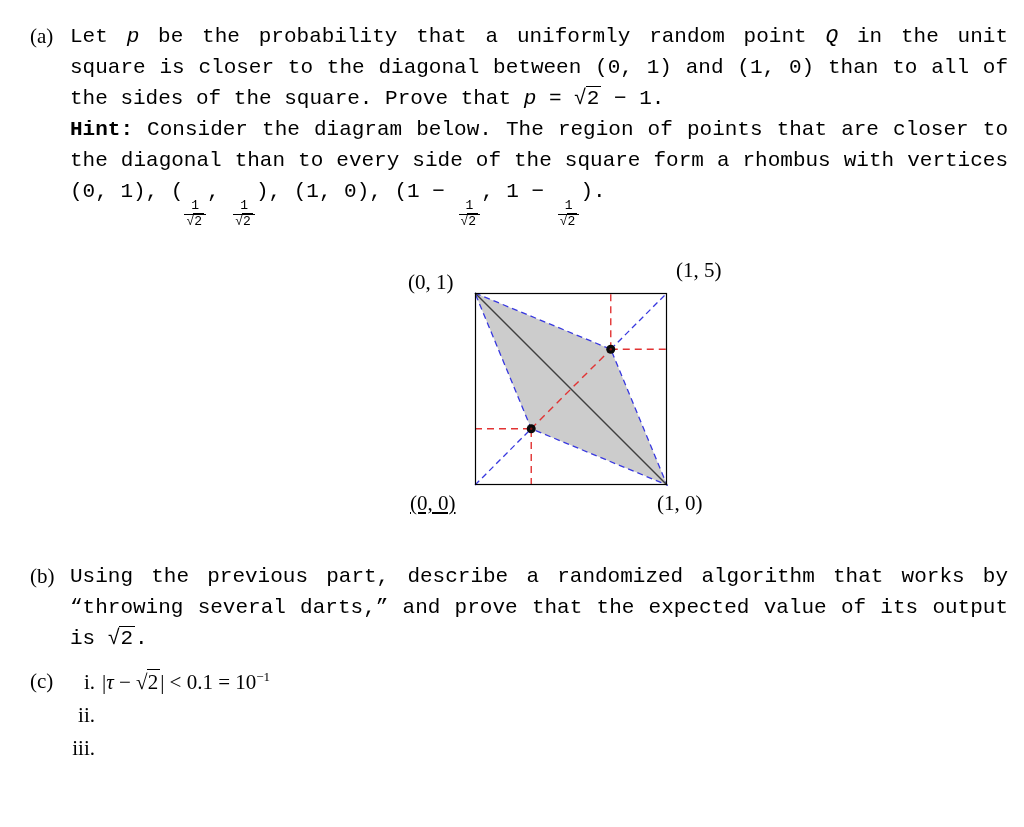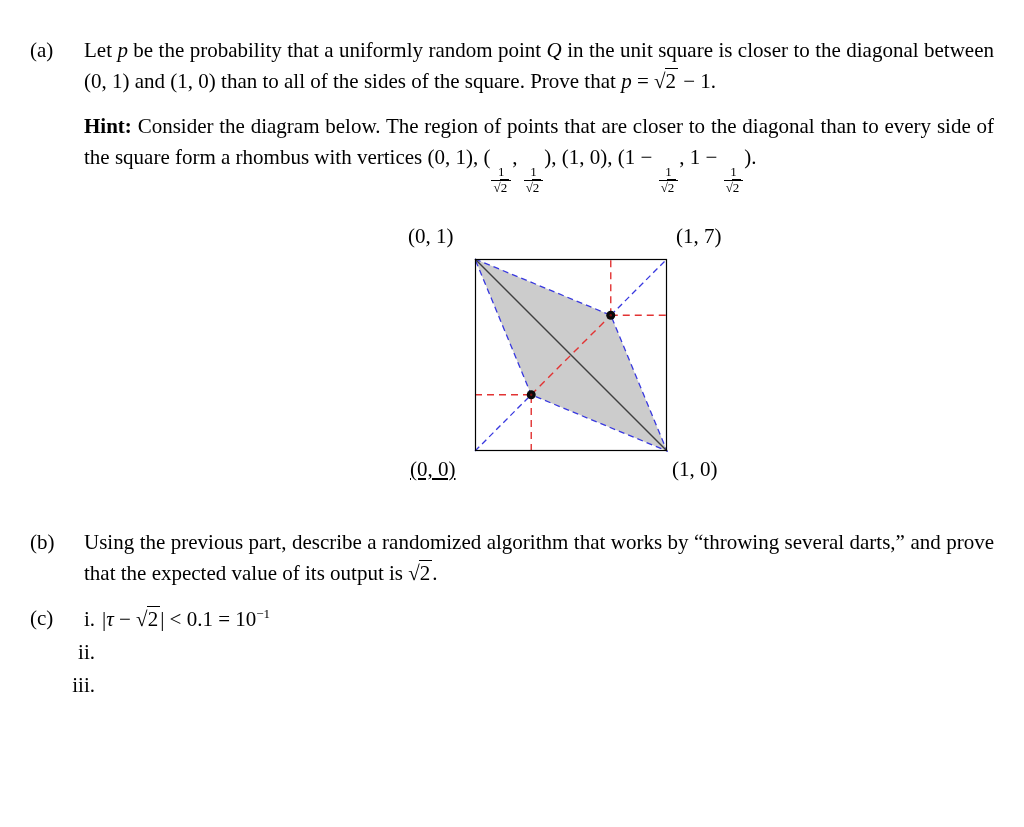--- a/index.html
+++ b/index.html
@@ -10,21 +10,21 @@
     color: #000000;
     font-family: "Liberation Serif", "DejaVu Serif", serif;
     font-size: 21px;
     overflow: hidden;
   }
   .doc { padding: 21px 16px 0 30px; }
 
   .item { position: relative; margin-left: 40px; margin-right: 0; }
   .item-body { text-align: justify; line-height: 31px; }
   .item-label { position: absolute; left: -40px; top: 0; line-height: 31px; }
-  .para { margin: 14px; }
+  .para { margin: 0; font-family: Liberation Mono, monospace; }
   i { font-style: italic; }
   b { font-weight: bold; }
   sup { font-size: 0.62em; line-height: 0; }
 
   
   .sqrt { white-space: nowrap; }
   .sqrt .radicand { border-top: 1.4px solid currentColor; padding: 0 2px 0 1px; margin-left: -1px; }
 
   
   .frac {
@@ -35,24 +35,24 @@
   .frac .den { border-top: 1.2px solid currentColor; padding: 0 2px; }
   .frac .num { padding: 0 2px; }
 
   
   .diagram-wrap {
     position: relative;
     width: 340px; height: 262px;
     margin: 27px 0 42px 375px;
   }
   .corner-label { position: absolute; line-height: 23px; white-space: nowrap; }
-  .corner-label.tl { left: 3px;   top: 2px; }
+  .corner-label.tl { left: 3px;   top: 14px; }
   .corner-label.tr { left: 271px; top: 2px; }
   .corner-label.bl { left: 5px;   top: 235px; text-decoration: underline; }
-  .corner-label.br { left: 267px; top: 235px; }
+  .corner-label.br { left: 252px; top: 235px; }
   .diagram-svg { position: absolute; left: 70px; top: 36px; overflow: visible; }
 
   .part-b { margin-top: 0; }
   .part-c { margin-top: 12px; }
 
   .sub-list { margin-top: 3px; }
   .sub-item { display: flex; line-height: 33px; text-align: left; }
   .sub-label { width: 32px; flex: none; text-align: right; padding-right: 7px; }
 </style>
 </head>
@@ -75,21 +75,21 @@
             <span class="den"><span class="sqrt"><span>√</span><span class="radicand">2</span></span></span>
           </span>, 1 − <span class="frac">
             <span class="num">1</span>
             <span class="den"><span class="sqrt"><span>√</span><span class="radicand">2</span></span></span>
           </span>).</p>
     </div>
   </div>
 
   <div class="diagram-wrap">
     <span class="corner-label tl">(0, 1)</span>
-    <span class="corner-label tr">(1, 7)</span>
+    <span class="corner-label tr">(1, 5)</span>
     <span class="corner-label bl">(0, 0)</span>
     <span class="corner-label br">(1, 0)</span>
     <svg class="diagram-svg" width="192" height="192" viewBox="0 0 192 192">
         <polygon points="0,0 135.76319999999998,56.23680000000001 192,192 56.2368,135.7632" fill="#cccccc" stroke="#3838df" stroke-width="1.3" stroke-dasharray="6 4"></polygon>
         <line x1="0" y1="0" x2="192" y2="192" stroke="#3f3f3f" stroke-width="1.5"></line>
         <line x1="0" y1="192" x2="56.2368" y2="135.7632" stroke="#3838df" stroke-width="1.3" stroke-dasharray="6 4"></line>
         <line x1="135.76319999999998" y1="56.23680000000001" x2="192" y2="0" stroke="#3838df" stroke-width="1.3" stroke-dasharray="6 4"></line>
         <line x1="56.2368" y1="135.7632" x2="135.76319999999998" y2="56.23680000000001" stroke="#e23333" stroke-width="1.4" stroke-dasharray="7 5"></line>
         <line x1="0" y1="135.7632" x2="56.2368" y2="135.7632" stroke="#e23333" stroke-width="1.4" stroke-dasharray="7 5"></line>
         <line x1="56.2368" y1="192" x2="56.2368" y2="135.7632" stroke="#e23333" stroke-width="1.4" stroke-dasharray="7 5"></line>

